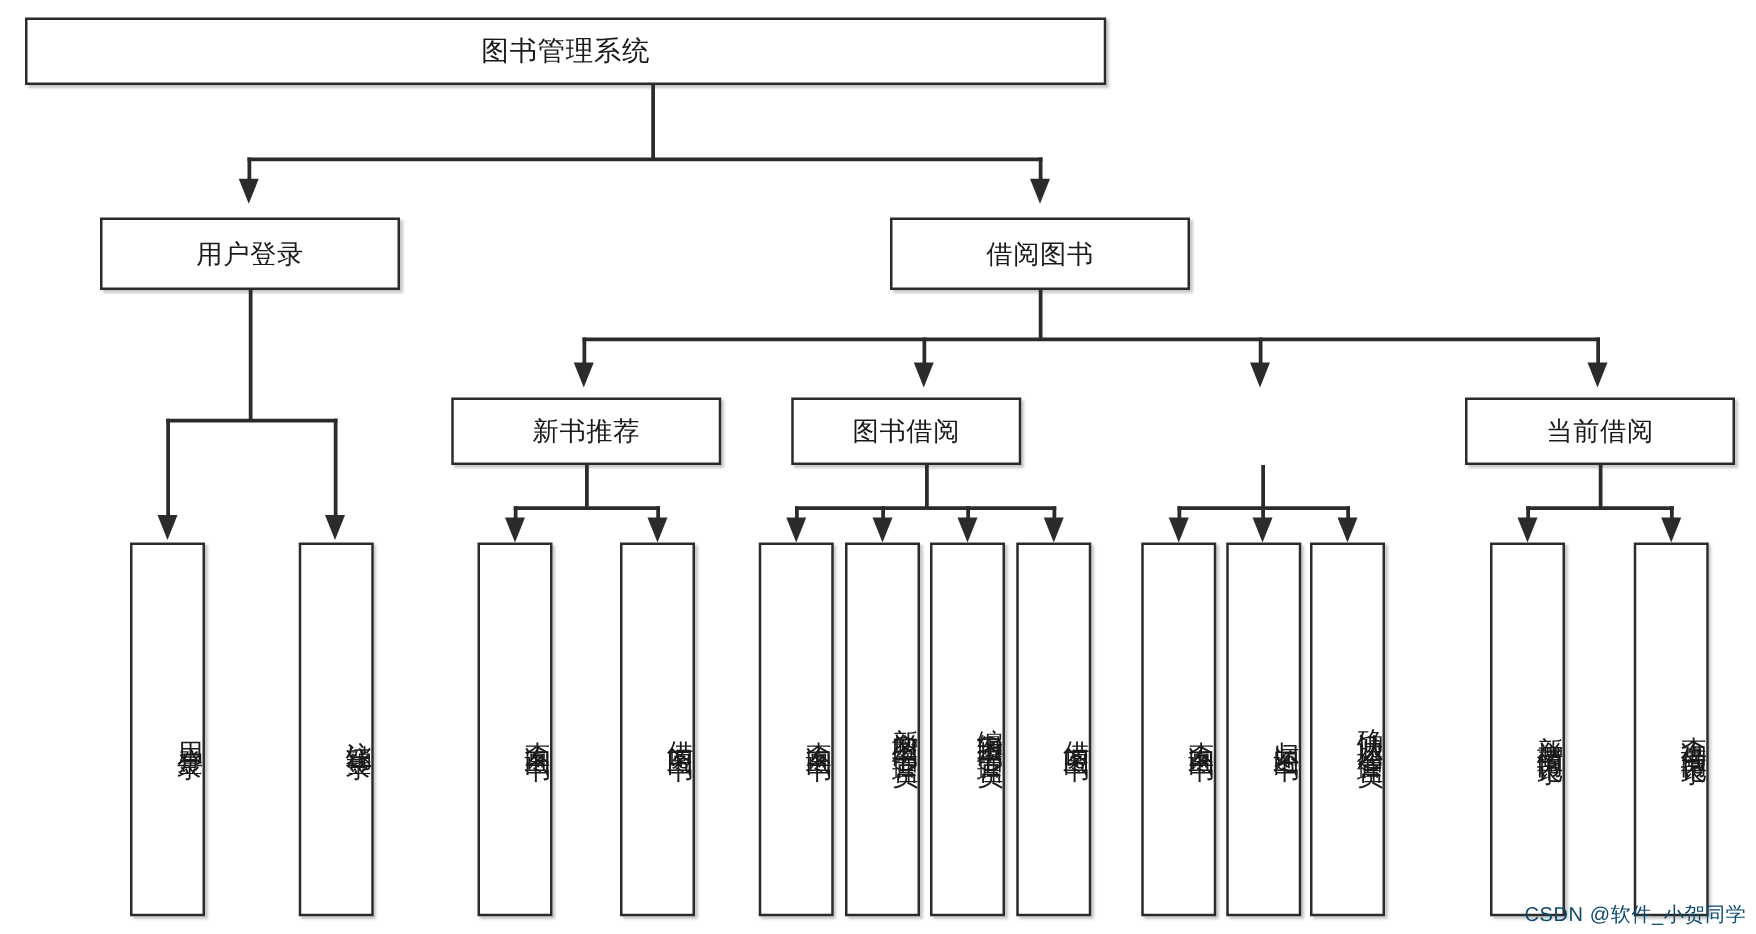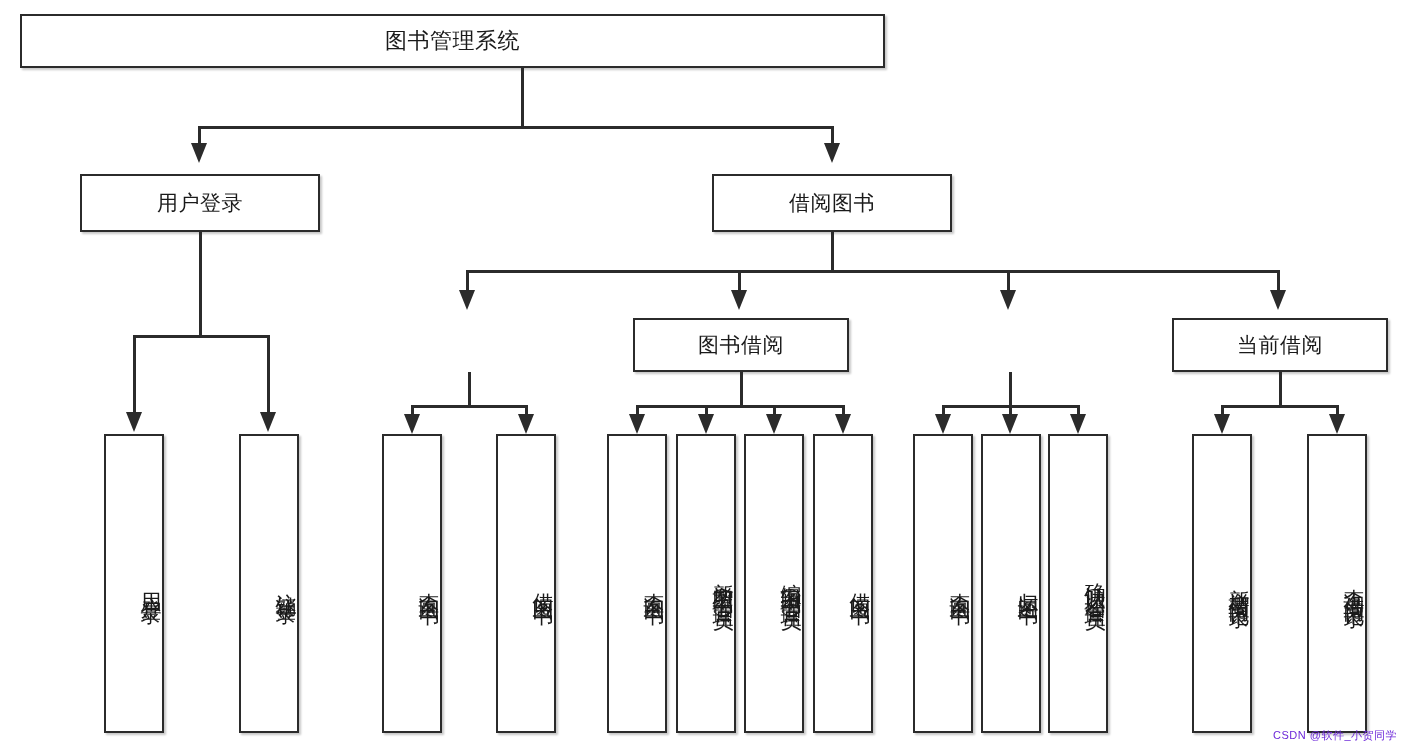--- a/index.html
+++ b/index.html
@@ -55,22 +55,22 @@
     width: 0;
     height: 0;
     border-left: 8px solid transparent;
     border-right: 8px solid transparent;
     border-top: 20px solid #2b2b2b;
   }
   .watermark {
     position: absolute;
     right: 8px;
     bottom: 4px;
-    font-size: 11px;
-    color: #6d28d9;
+    font-size: 16px;
+    color: #0c4a6e;
     letter-spacing: 0.5px;
     white-space: nowrap;
     font-family: "Liberation Sans", "DejaVu Sans", sans-serif;
   }
 </style>
 </head>
 <body>
 
 <div id="canvas">
 
@@ -105,21 +105,24 @@
   <div class="edge h" style="left:466px; top:270px; width:814px; height:3px;"></div>
   <div class="edge v" style="left:466px; top:270px; width:3px; height:22px;"></div>
   <div class="edge v" style="left:738px; top:270px; width:3px; height:22px;"></div>
   <div class="edge v" style="left:1007px; top:270px; width:3px; height:22px;"></div>
   <div class="edge v" style="left:1277px; top:270px; width:3px; height:22px;"></div>
   <div class="arrow" style="left:459px; top:290px;"></div>
   <div class="arrow" style="left:731px; top:290px;"></div>
   <div class="arrow" style="left:1000px; top:290px;"></div>
   <div class="arrow" style="left:1270px; top:290px;"></div>
 
-  <div class="node horizontal" style="left:633px; top:318px; width:216px; height:54px;">
+  <div class="node horizontal" style="left:361px; top:318px; width:216px; height:54px;">
+    <span>新书推荐</span>
+  </div>
+  <div class="node horizontal" style="left:633px; top:318px; width:184px; height:54px;">
     <span>图书借阅</span>
   </div>
   <div class="node horizontal" style="left:1172px; top:318px; width:216px; height:54px;">
     <span>当前借阅</span>
   </div>
 
   <div class="edge v" style="left:468px; top:372px; width:3px; height:36px;"></div>
   <div class="edge h" style="left:411px; top:405px; width:117px; height:3px;"></div>
   <div class="edge v" style="left:411px; top:405px; width:3px; height:12px;"></div>
   <div class="edge v" style="left:525px; top:405px; width:3px; height:12px;"></div>

